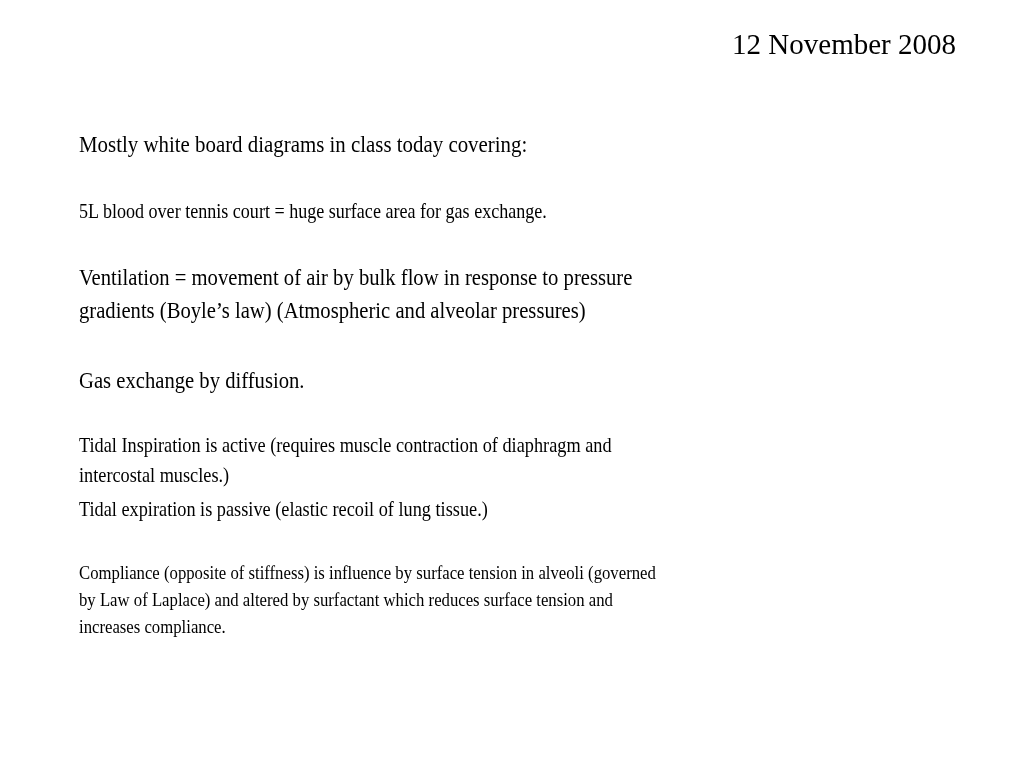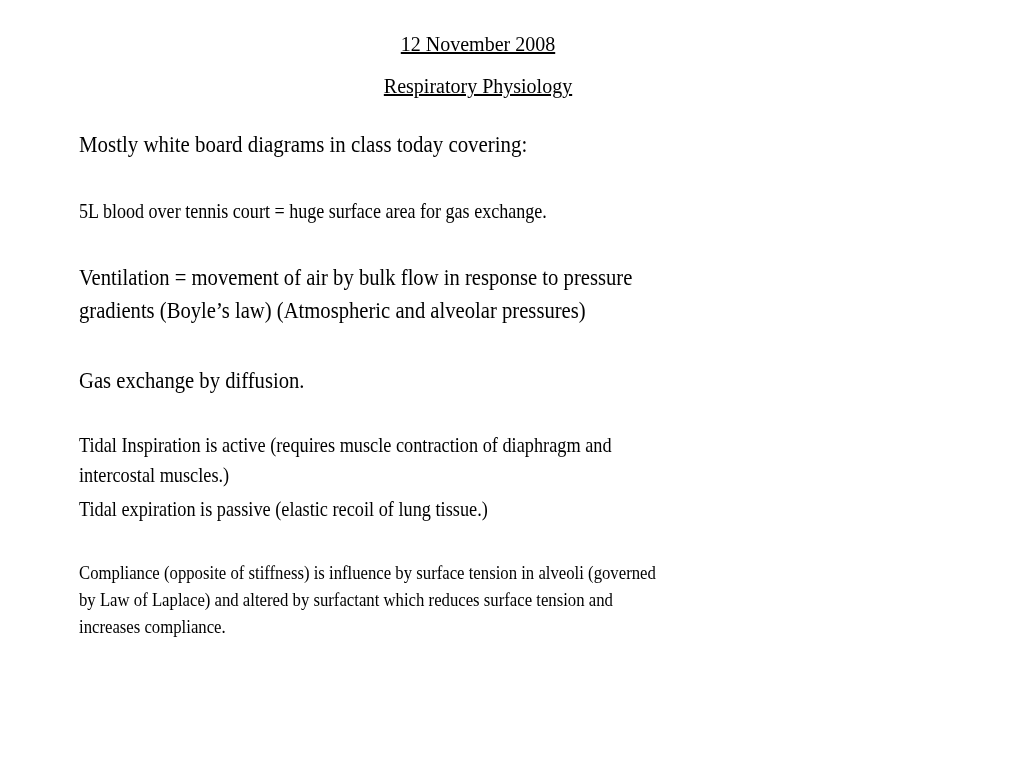--- a/index.html
+++ b/index.html
@@ -18,45 +18,43 @@
     .slide {
       position: absolute;
       left: 0; top: 0;
       width: 1024px; height: 768px;
       background: #ffffff;
     }
     .title {
       position: absolute;
       left: 0;
       width: 956px;
-      text-align: center;
-      font-size: 20px;
+      text-align: right;
+      font-size: 29px;
       line-height: 32px;
       white-space: nowrap;
-      text-decoration: underline;
     }
     .title-line-1 { top: 28px; }
     .title-line-2 { top: 70px; }
     .line {
       position: absolute;
       left: 79px;
       white-space: nowrap;
       transform-origin: left top;
     }
     .sz24 { font-size: 24px; line-height: 28px; }
     .sz21 { font-size: 21px; line-height: 24px; }
     .sz19 { font-size: 19px; line-height: 22px; }
   </style>
 </head>
 <body>
 
 <div class="slide">
 
   <div class="title title-line-1">12 November 2008</div>
-  <div class="title title-line-2">Respiratory Physiology</div>
 
   <div class="line sz24" style="top:130px; transform: scaleX(0.87);">Mostly white board diagrams in class today covering:</div>
 
   <div class="line sz21" style="top:199px; transform: scaleX(0.86);">5L blood over tennis court = huge surface area for gas exchange.</div>
 
   <div class="line sz24" style="top:263px; transform: scaleX(0.86);">Ventilation = movement of air by bulk flow in response to pressure</div>
   <div class="line sz24" style="top:296px; transform: scaleX(0.86);">gradients (Boyle’s law) (Atmospheric and alveolar pressures)</div>
 
   <div class="line sz24" style="top:366px; transform: scaleX(0.86);">Gas exchange by diffusion.</div>
 

